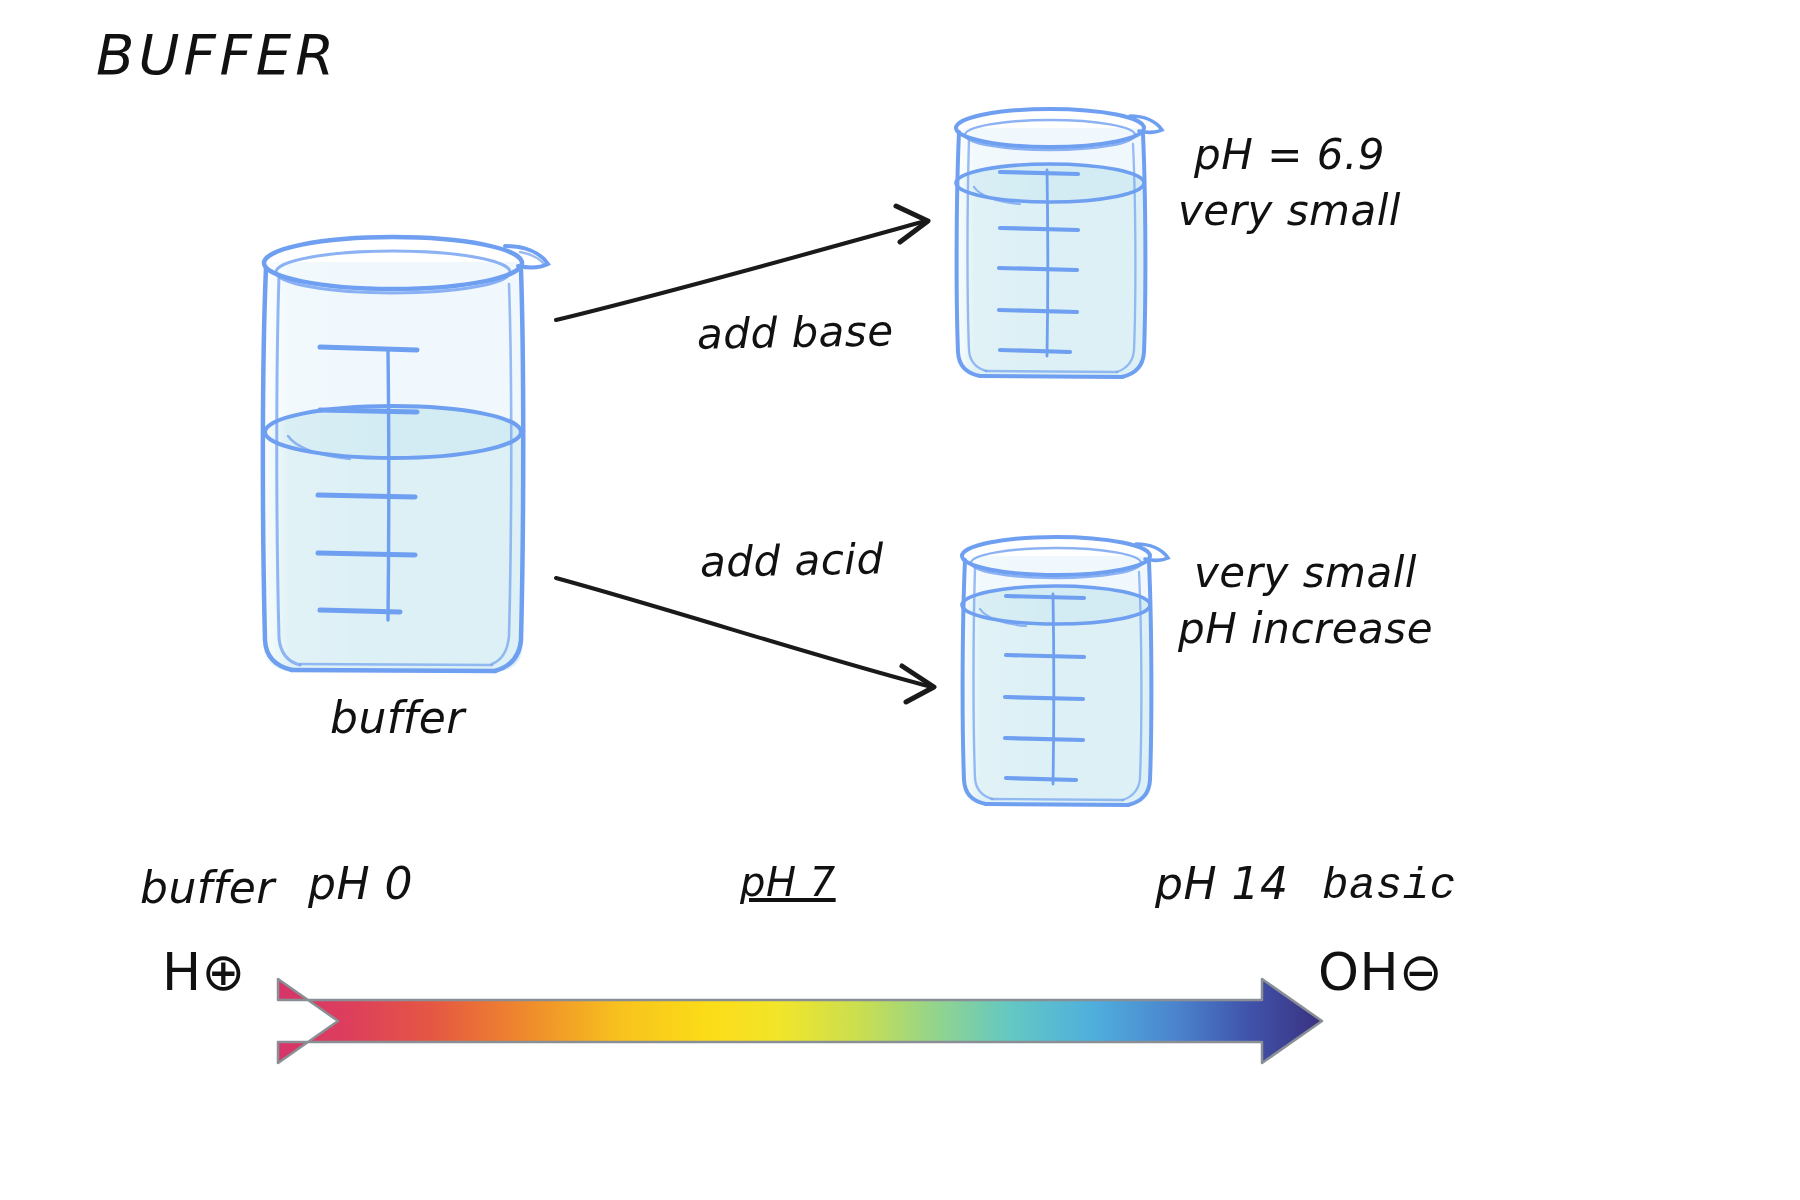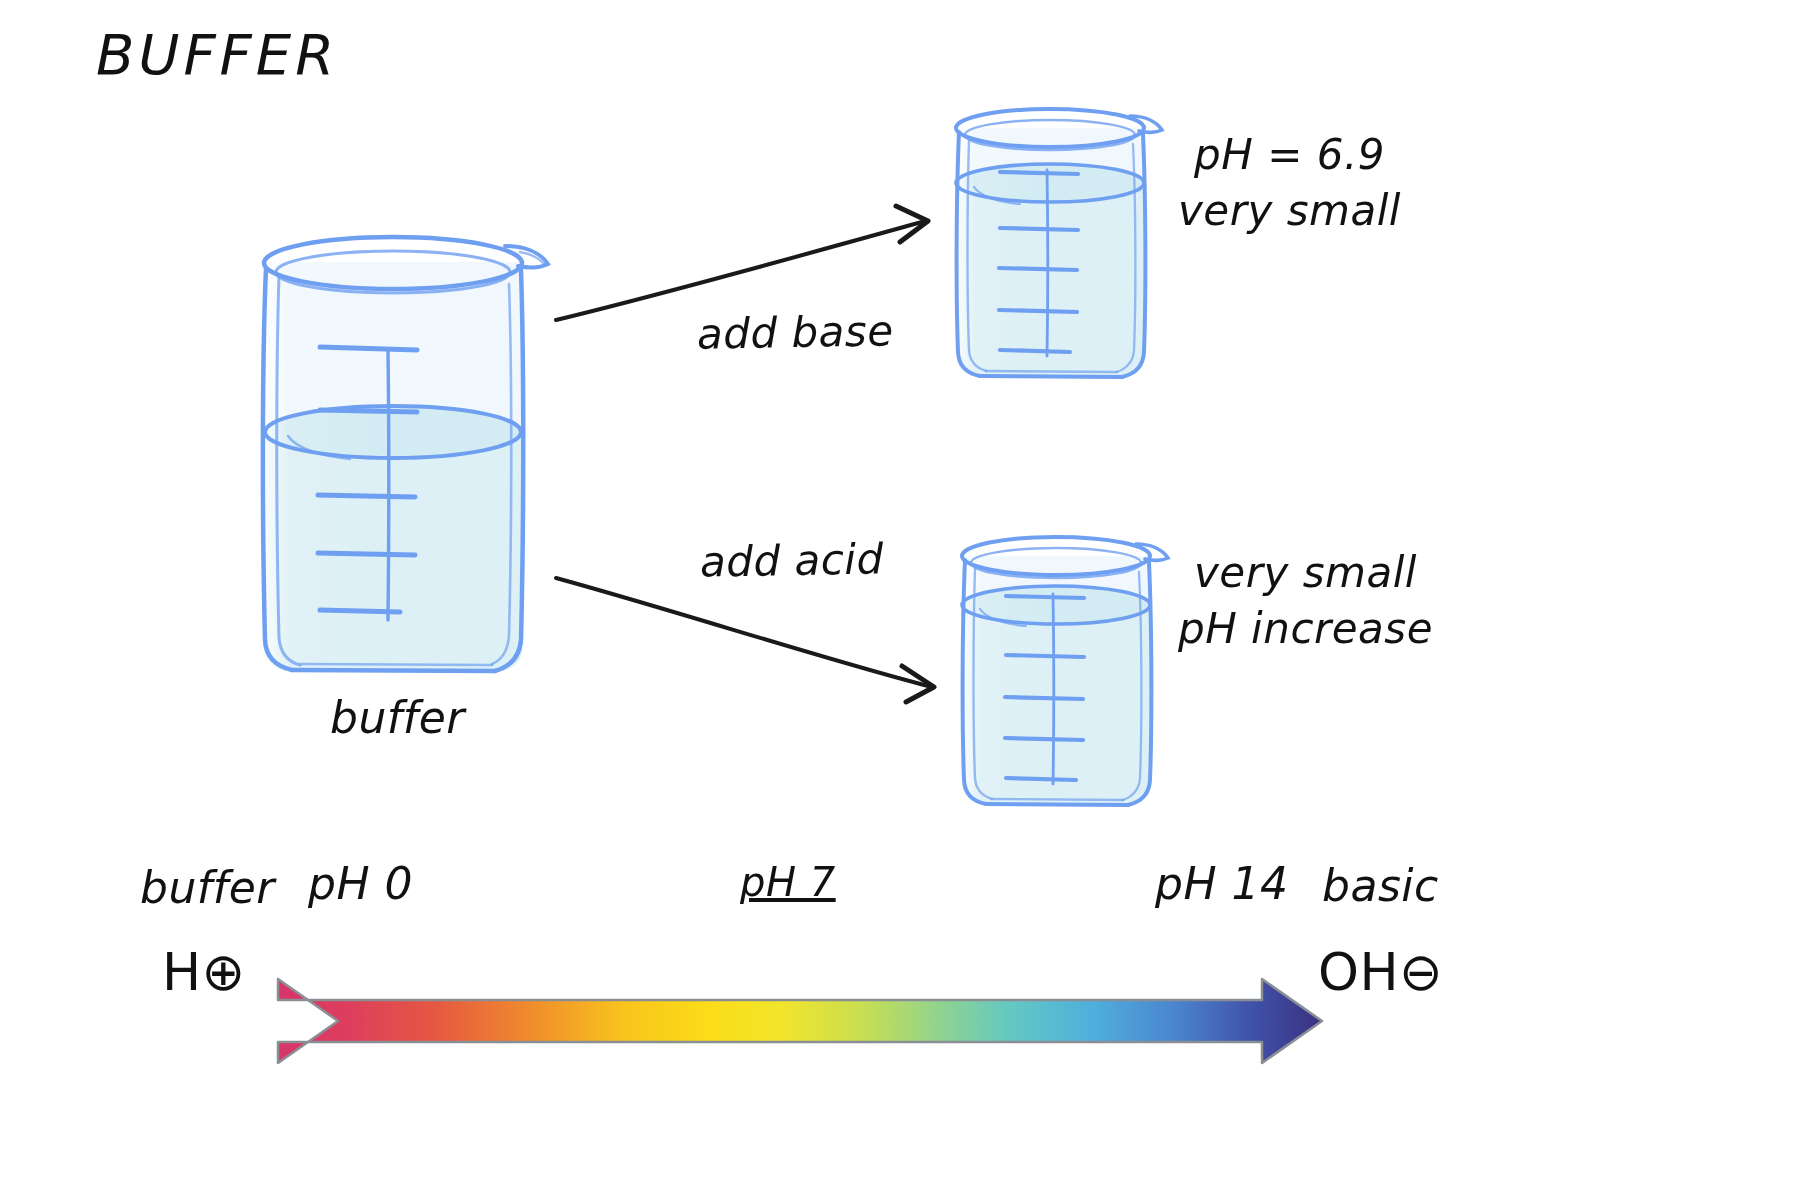--- a/index.html
+++ b/index.html
@@ -43,21 +43,21 @@
   .note-block div{ margin-bottom:14px; white-space:nowrap; }
 
   #note-top{ left:1178px; top:134px; }
   #note-bottom{ left:1178px; top:552px; }
 
   
   #lbl-acidic{ left:140px; top:866px; font-size:44px; }
   #lbl-ph0{   left:308px; top:862px; font-size:44px; }
   #lbl-ph7{   left:740px; top:862px; font-size:40px;text-decoration:underline; }
   #lbl-ph14{  left:1155px; top:862px; font-size:44px; }
-  #lbl-basic{ left:1322px; top:864px; font-size:44px; }
+  #lbl-basic{ left:1322px; top:864px; font-size:44px;font-family:Liberation Mono, monospace; }
 
   #lbl-hplus{  left:162px;  top:946px; font-size:52px; font-style:normal; }
   #lbl-ohminus{left:1318px; top:946px; font-size:52px; font-style:normal; }
 
   
   svg.layer{position:absolute;left:0;top:0;width:1800px;height:1200px;overflow:visible;}
 </style>
 </head>
 <body>
 

